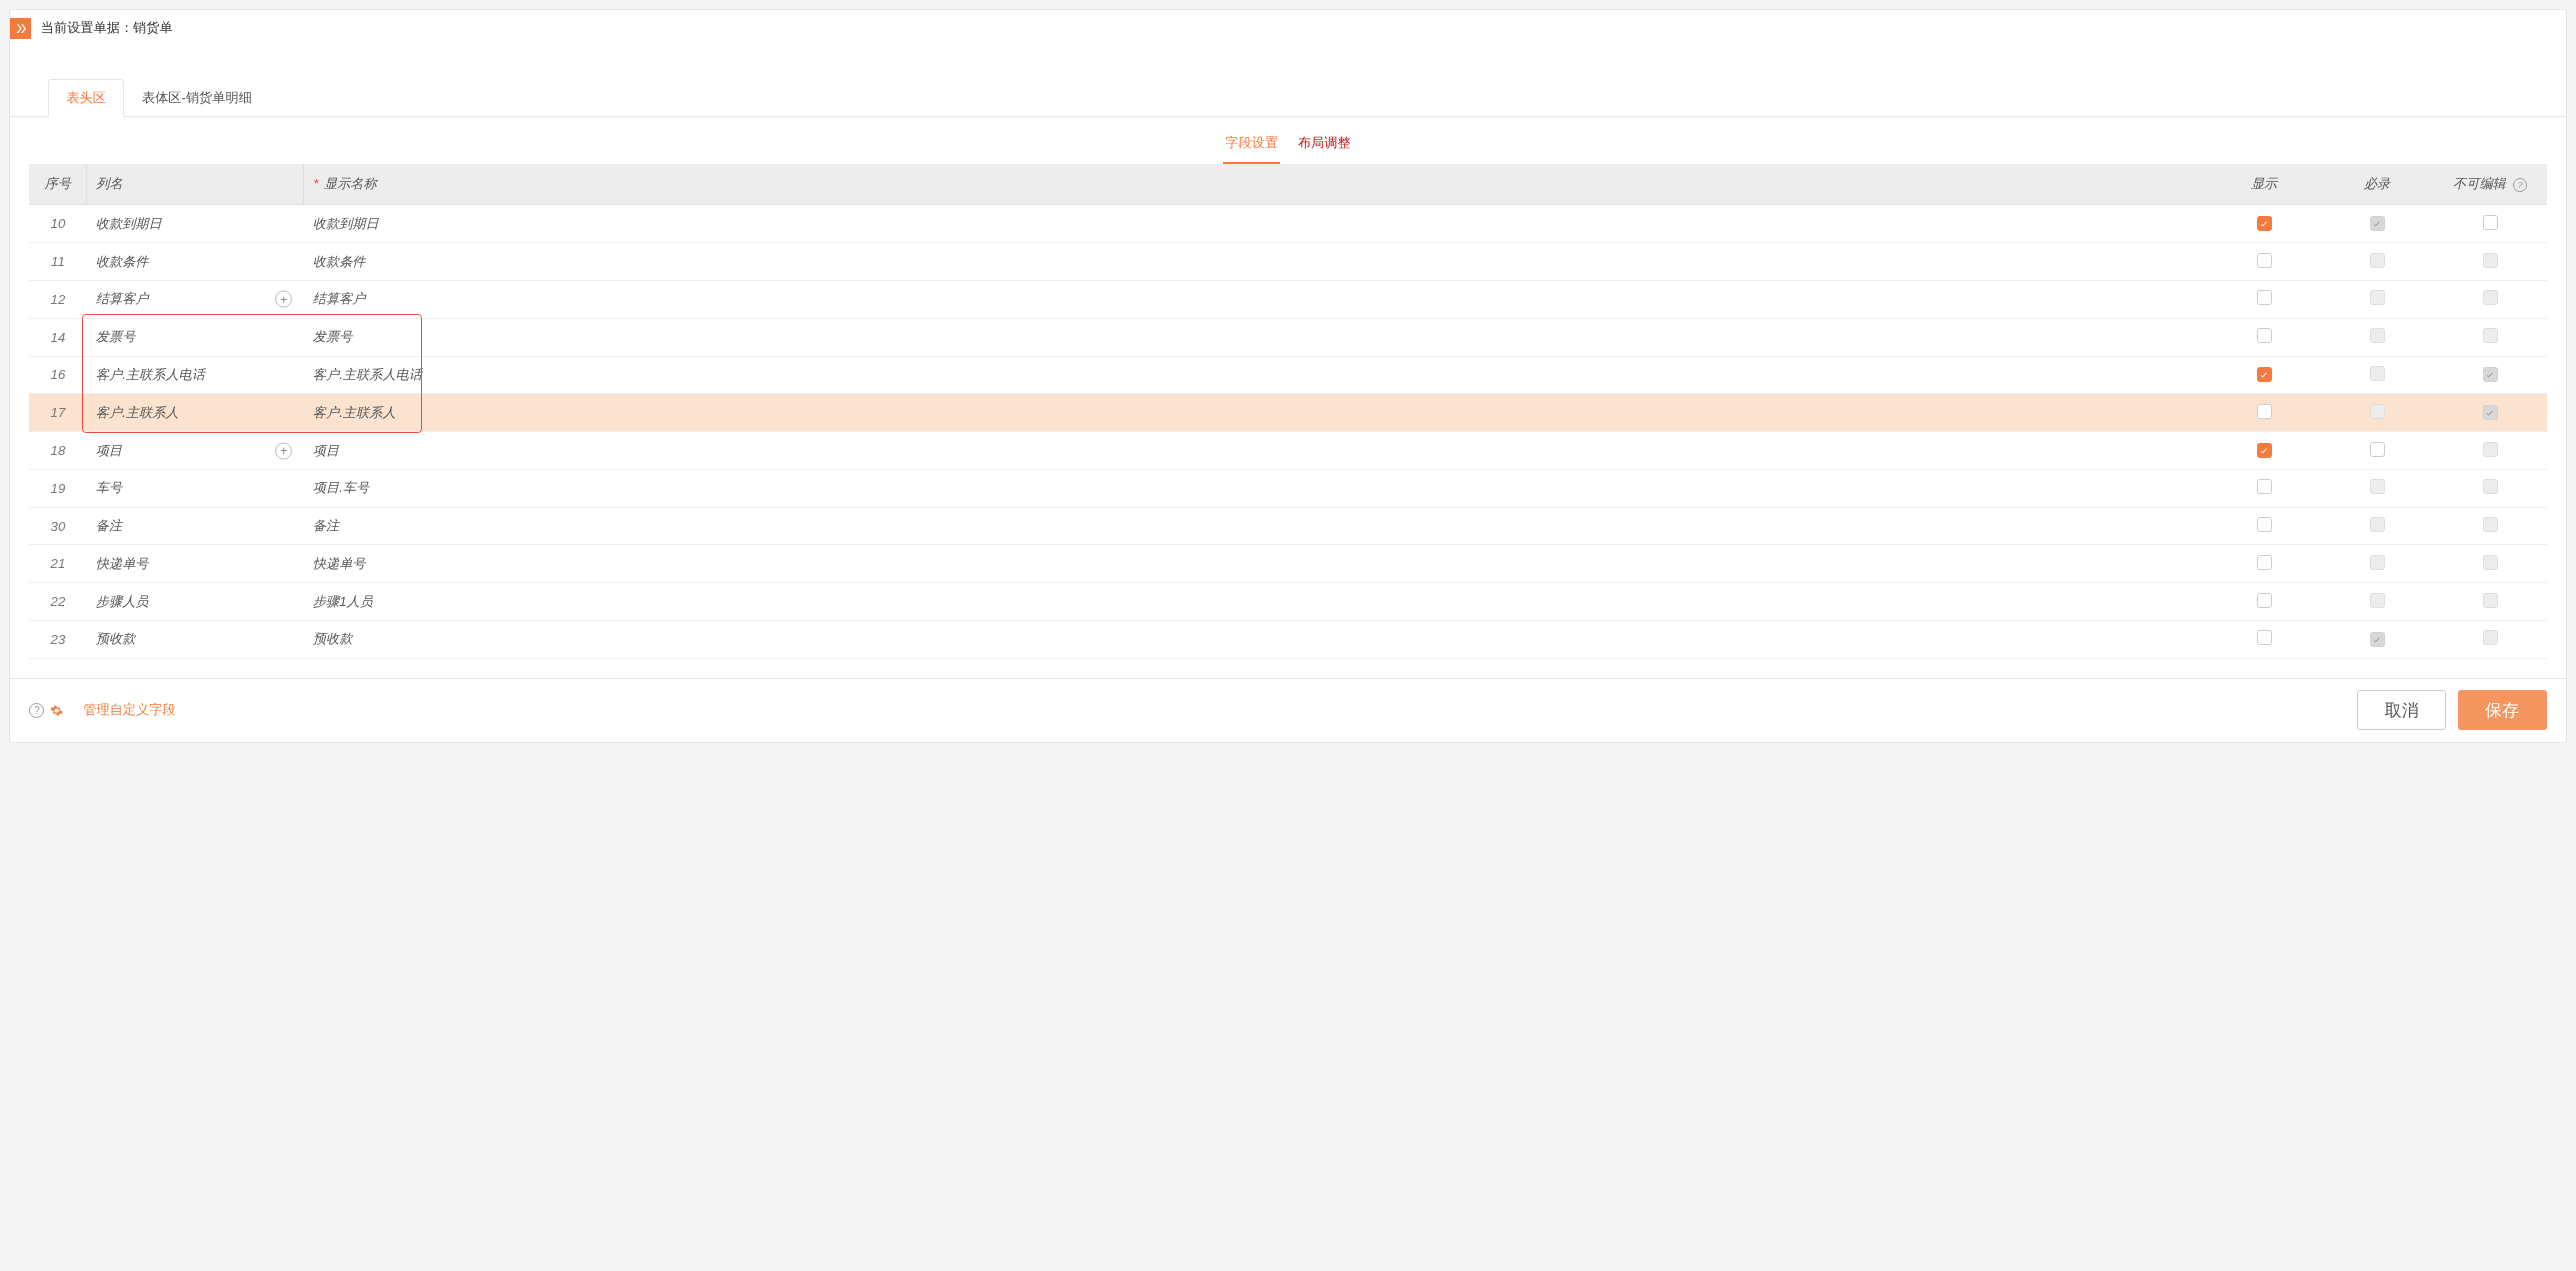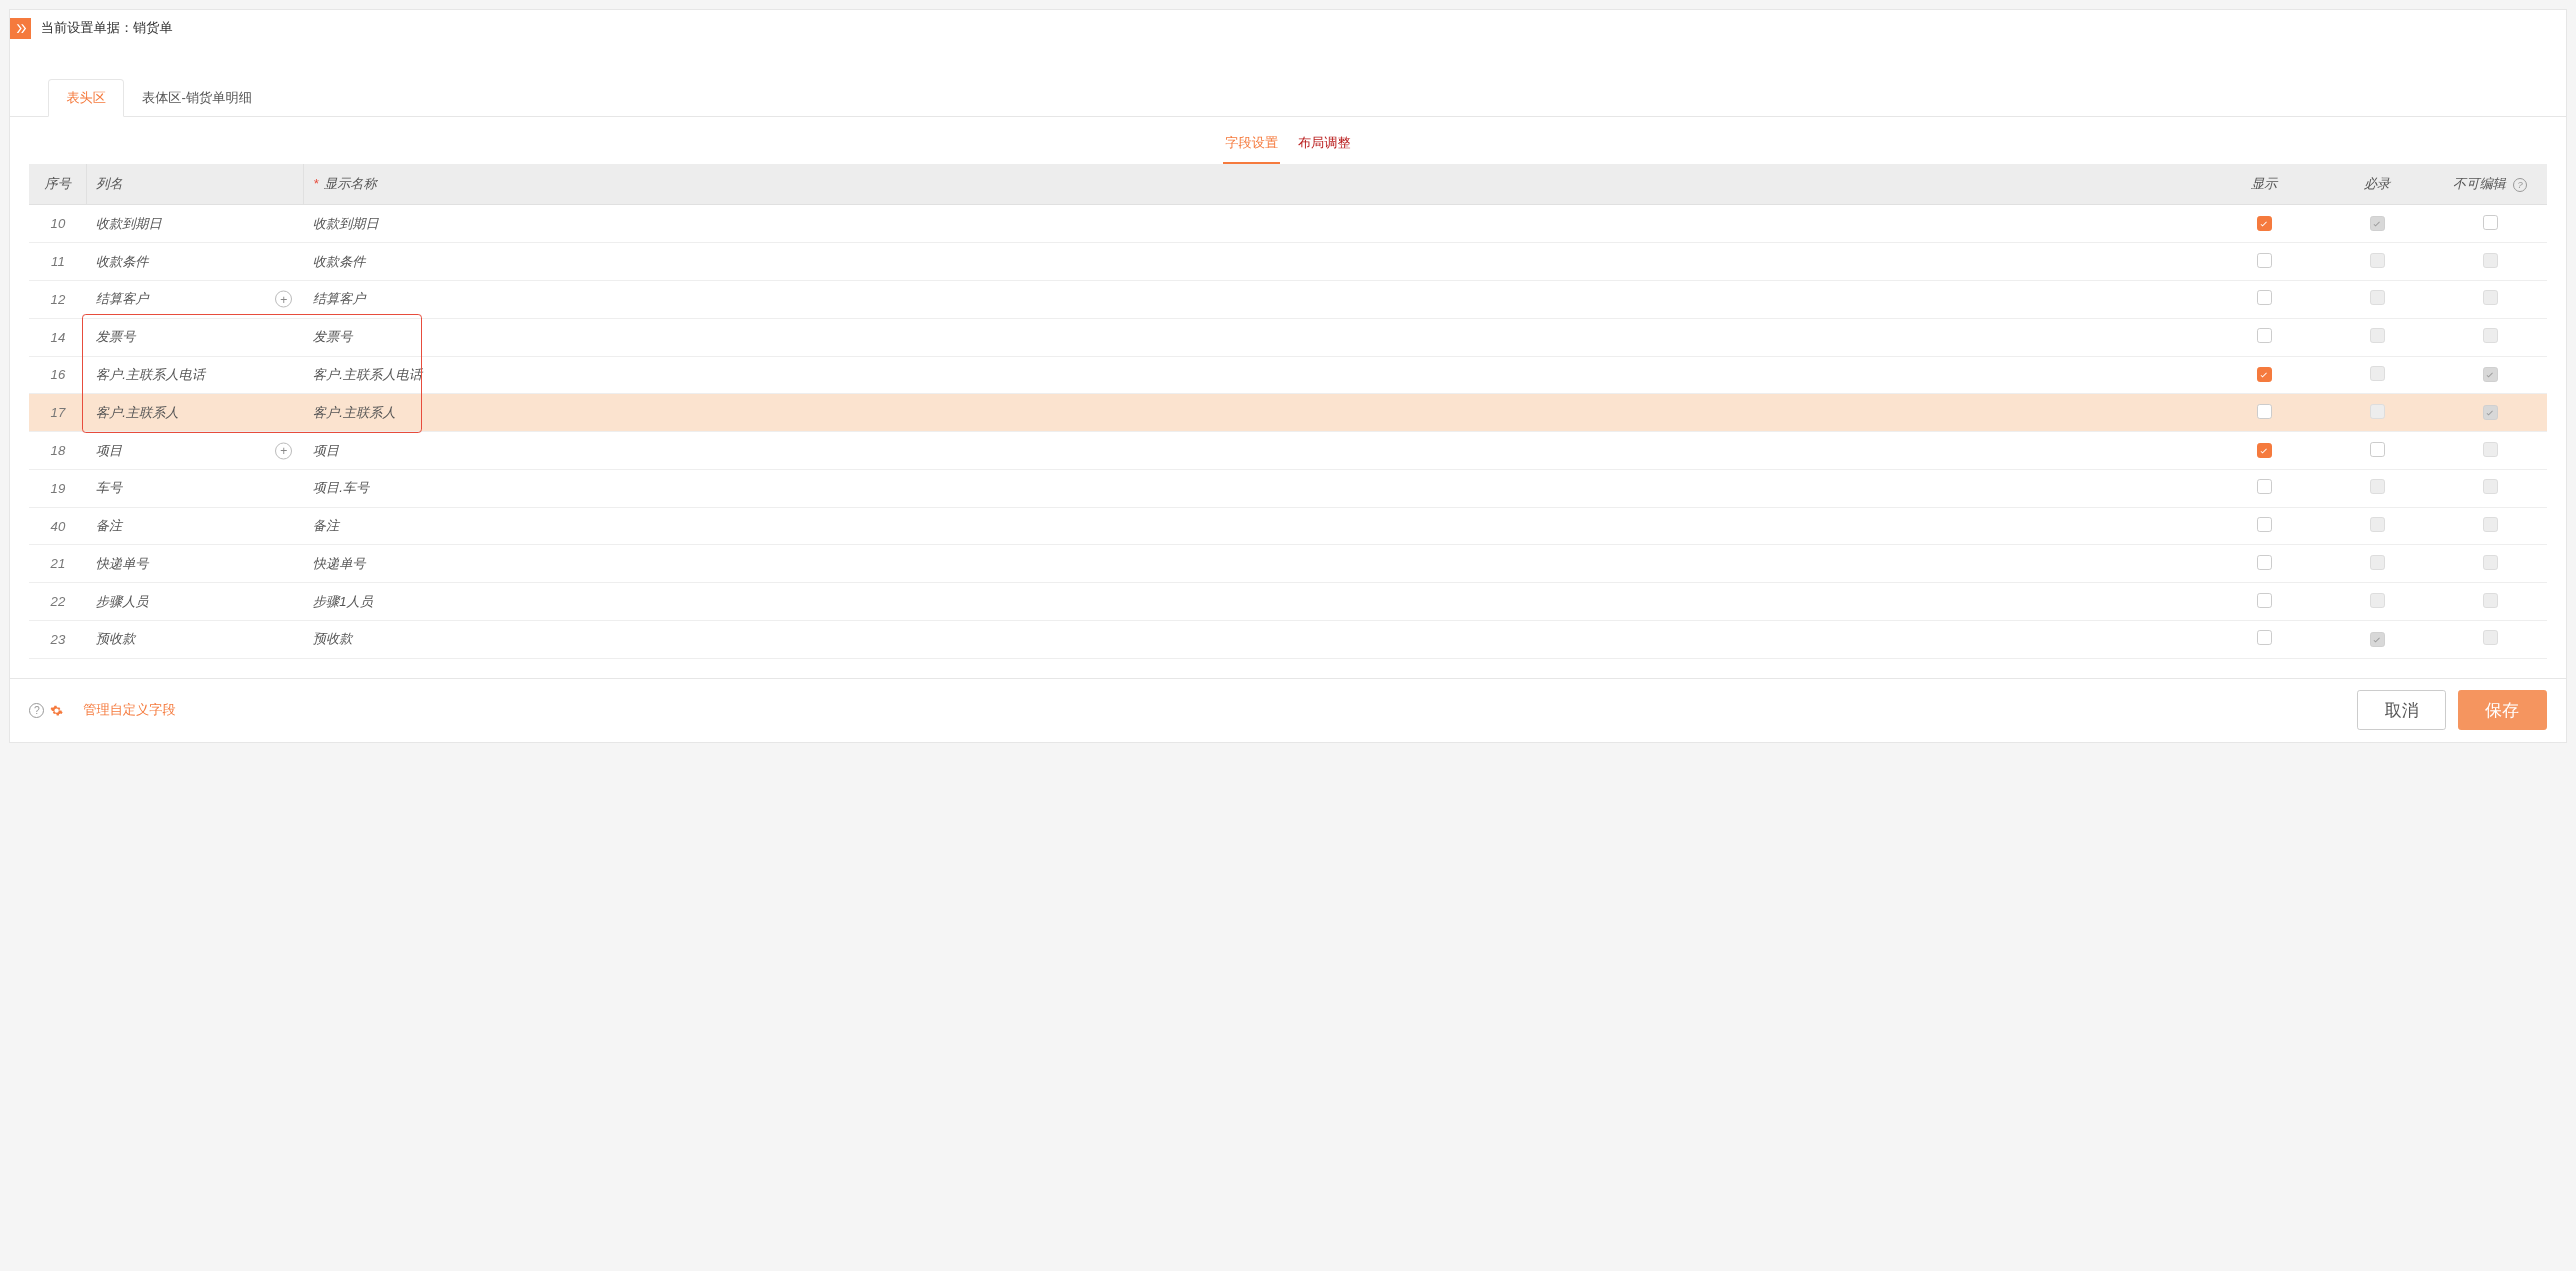--- a/index.html
+++ b/index.html
@@ -299,21 +299,21 @@
             </tr>
             <tr>
               <td class="seq">19</td>
               <td>车号</td>
               <td>项目.车号</td>
               <td class="chk"><span class="cb"></span></td>
               <td class="chk"><span class="cb disabled"></span></td>
               <td class="chk"><span class="cb disabled"></span></td>
             </tr>
             <tr>
-              <td class="seq">40</td>
+              <td class="seq">30</td>
               <td>备注</td>
               <td>备注</td>
               <td class="chk"><span class="cb"></span></td>
               <td class="chk"><span class="cb disabled"></span></td>
               <td class="chk"><span class="cb disabled"></span></td>
             </tr>
             <tr>
               <td class="seq">21</td>
               <td>快递单号</td>
               <td>快递单号</td>

